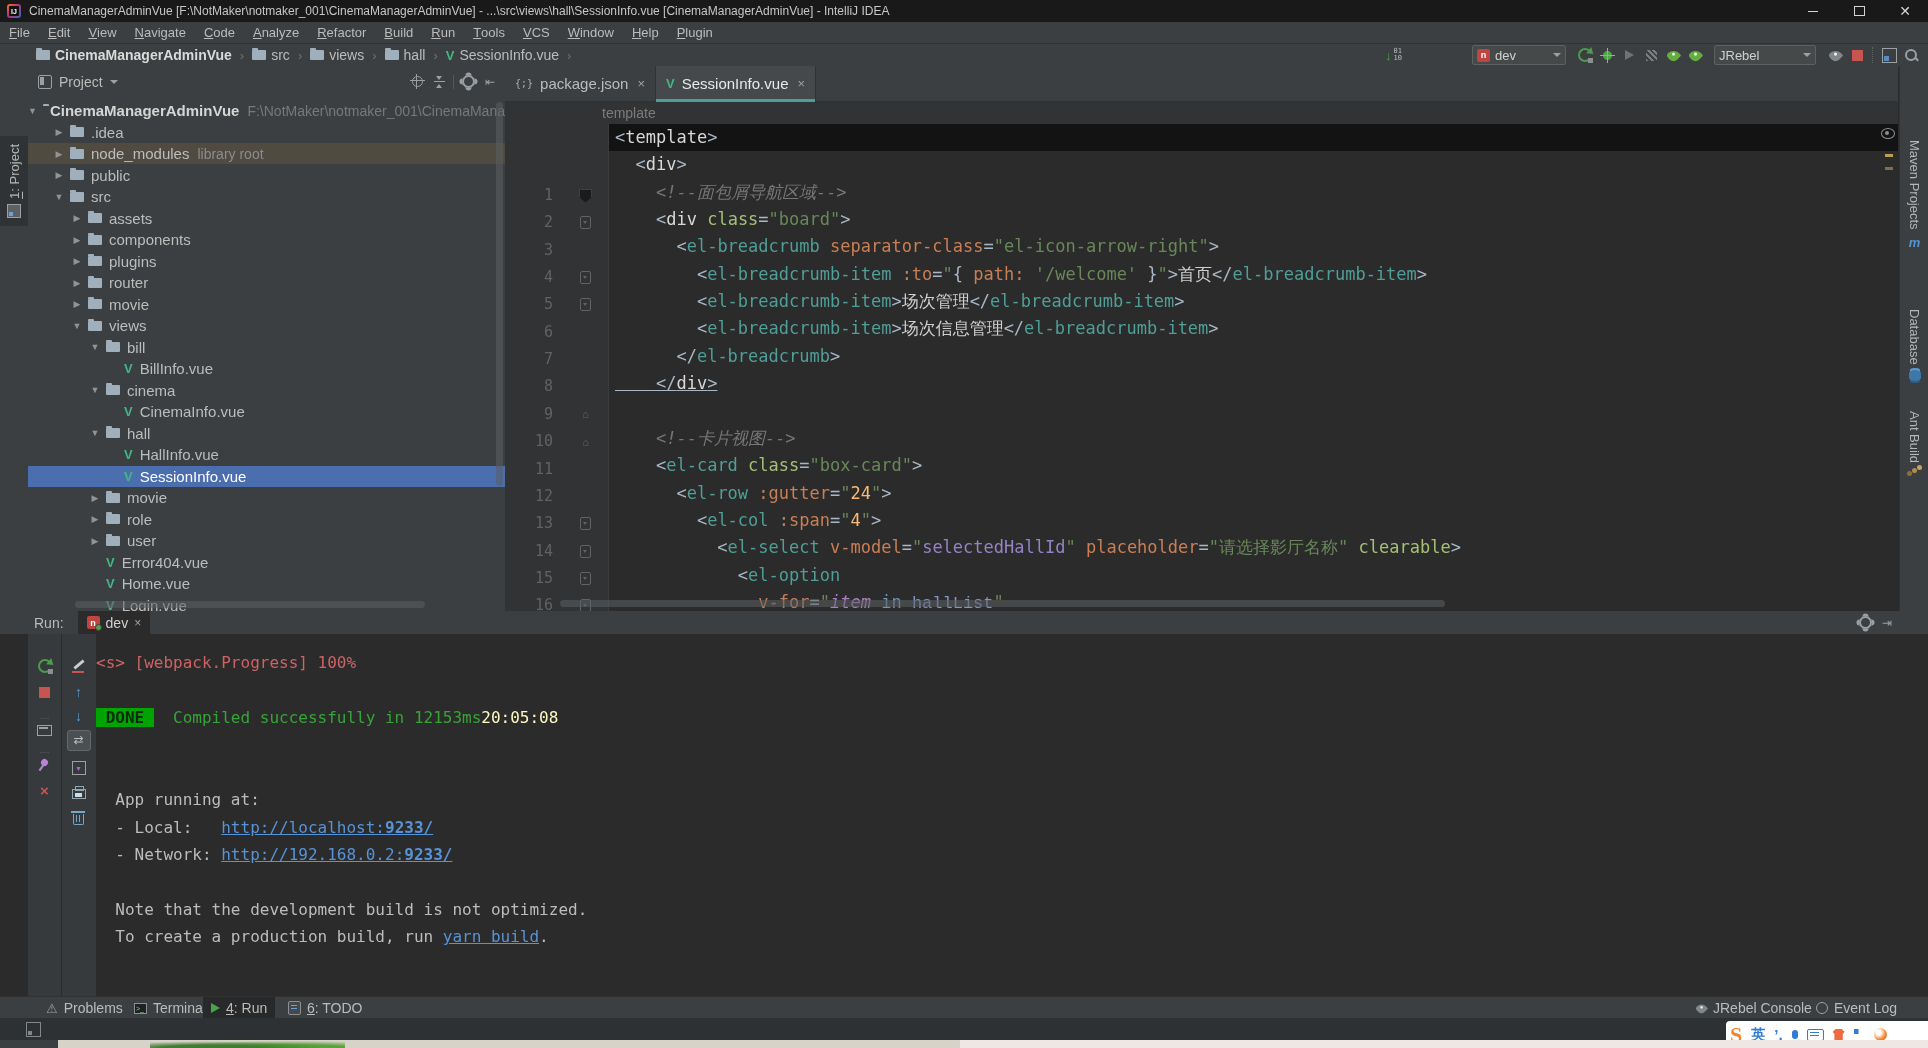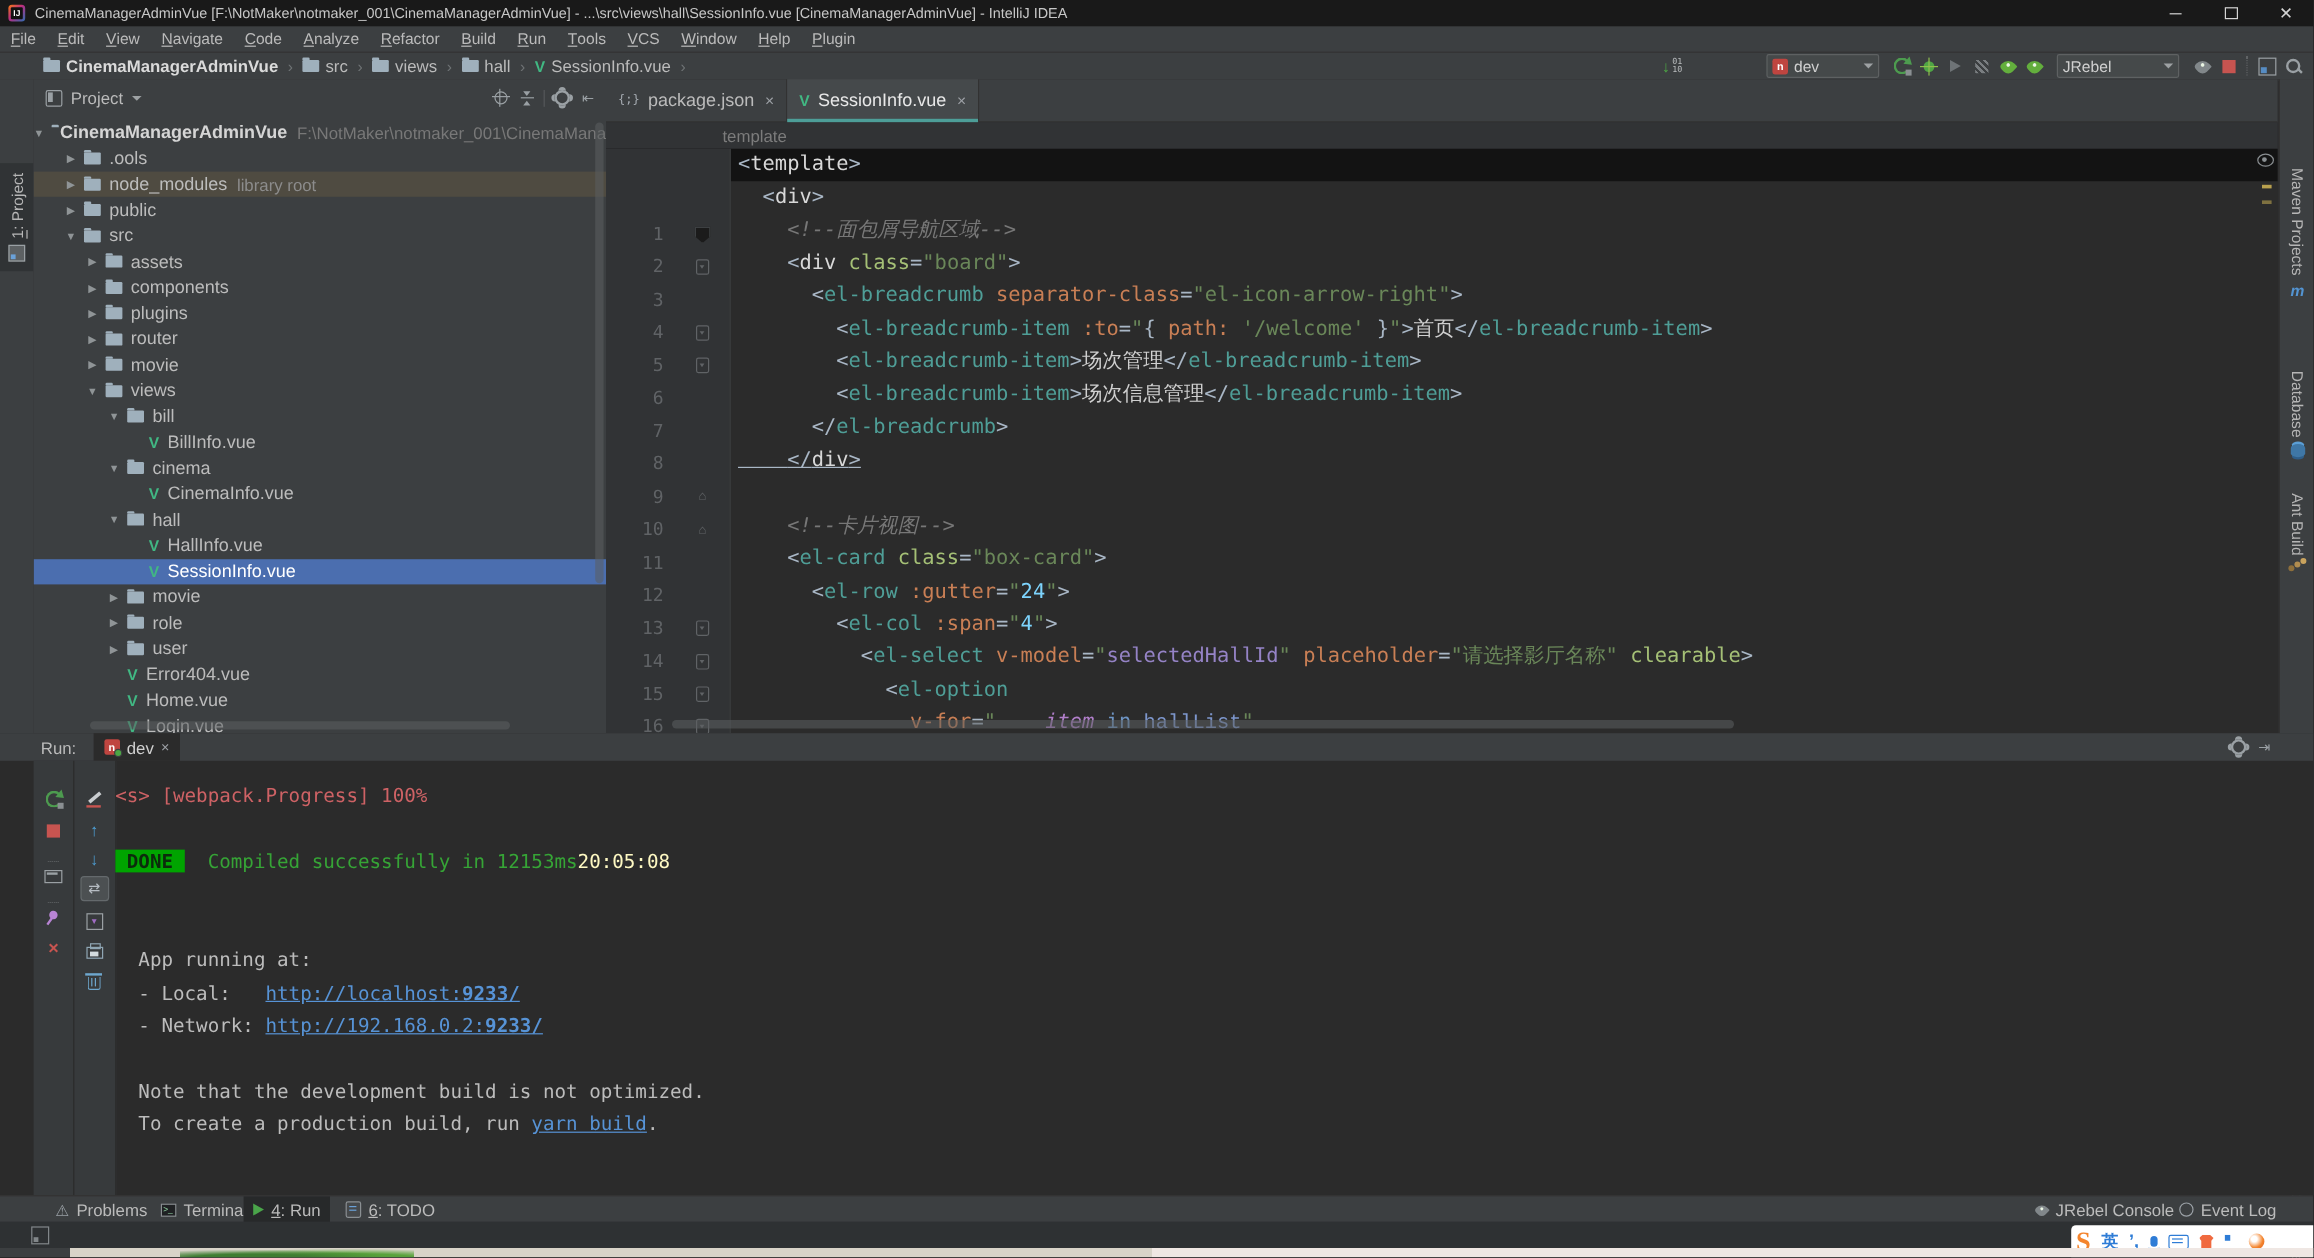--- a/index.html
+++ b/index.html
@@ -113,22 +113,22 @@
   #gutter{position:absolute;left:0;top:58px;width:103px;height:487px;background:#313335;border-right:1px solid #3a3c3e;}
   #caretline{position:absolute;left:0;top:58px;width:100%;height:27px;background:#131313;}
   .lnum{position:absolute;left:0;width:48px;text-align:right;font-family:"DejaVu Sans Mono",monospace;font-size:15px;color:#606366;line-height:27px;height:27px;}
   .fold{position:absolute;left:74px;width:13px;height:27px;display:flex;align-items:center;justify-content:center;}
   .fold .open{width:9px;height:11px;border:1px solid #606366;border-radius:2px;position:relative;}
   .fold .open::after{content:"";position:absolute;left:2px;top:4px;width:0;height:0;border-left:2.5px solid transparent;border-right:2.5px solid transparent;border-top:3px solid #606366;}
   .fold .close{color:#606366;font-size:11px;}
   .fold .caretmark{width:11px;height:12px;background:#1b1b1b;border:1px solid #3d4042;clip-path:polygon(0 0,100% 0,100% 60%,50% 100%,0 60%);}
   .cline{position:absolute;left:110px;height:27px;line-height:27px;font-family:"DejaVu Sans Mono",monospace;font-size:17px;white-space:pre;color:#a9b7c6;}
   .tk-br{color:#a9b7c6;} .tk-tag{color:#d8d8d8;} .tk-ctag{color:#4f9e97;} .tk-attr{color:#a5c076;}
-  .tk-dattr{color:#c97f55;} .tk-str{color:#6a8759;} .tk-val{color:#7dd3fc;} .tk-var{color:#9583c6;}
-  .tk-vari{color:#b07ec9;font-style:italic;margin-left:41px;} .tk-kw{color:#6e95c4;} .tk-id{color:#7d96cc;font-family:Liberation Mono, monospace;}
+  .tk-dattr{color:#c97f55;} .tk-str{color:#6a8759;} .tk-val{color:#fdba74;} .tk-var{color:#9583c6;}
+  .tk-vari{color:#b07ec9;font-style:italic;} .tk-kw{color:#6e95c4;} .tk-id{color:#7d96cc;font-family:Liberation Mono, monospace;}
   .tk-txt{color:#cfcfcf;} .tk-cmt{color:#777777;font-style:italic;}
   .eye{position:absolute;width:12px;height:9px;border:1px solid #8a8f92;border-radius:50%;}
   .eye::after{content:"";position:absolute;left:3px;top:1.5px;width:4px;height:4px;border-radius:50%;background:#8a8f92;}
   .stripe-mark{position:absolute;width:8px;height:3px;background:#b8a04e;}
   
   #runpanel{left:0;top:611px;width:1928px;height:385px;background:#2b2b2b;}
   #runhead{position:absolute;left:0;top:0;width:100%;height:23px;background:#3c3f41;border-bottom:1px solid #2b2b2b;display:flex;align-items:center;}
   #runtab{display:flex;align-items:center;gap:6px;background:#2b2b2b;height:23px;padding:0 9px;margin-left:14px;font-size:14px;color:#d0d0d0;}
   #rungutter{position:absolute;left:28px;top:23px;width:68px;height:362px;background:#373a3c;border-right:1px solid #2b2b2b;}
   #rungutter .coldiv{position:absolute;left:33px;top:0;width:1px;height:100%;background:#2b2b2b;}
@@ -355,21 +355,21 @@
           <span style="display: inline-block; width: 8px;"></span>
           <span class="tarrow">▼</span>
           <span class="folder" style="margin-right: 7px;"></span>
           <span style="font-weight: bold; color: rgb(213, 213, 213);">CinemaManagerAdminVue</span>
           <span class="tpath">F:\NotMaker\notmaker_001\CinemaManager</span>
         </div>
         <div class="trow" style="top: 21.5px;">
           <span style="display: inline-block; width: 26px;"></span>
           <span class="tarrow">▶</span>
           <span class="folder" style="margin-right: 7px;"></span>
-          <span>.ools</span>
+          <span>.idea</span>
         </div>
         <div class="trow hl" style="top: 43px;">
           <span style="display: inline-block; width: 26px;"></span>
           <span class="tarrow">▶</span>
           <span class="folder" style="margin-right: 7px;"></span>
           <span>node_modules</span>
           <span class="textra">library root</span>
         </div>
         <div class="trow" style="top: 64.5px;">
           <span style="display: inline-block; width: 26px;"></span>

